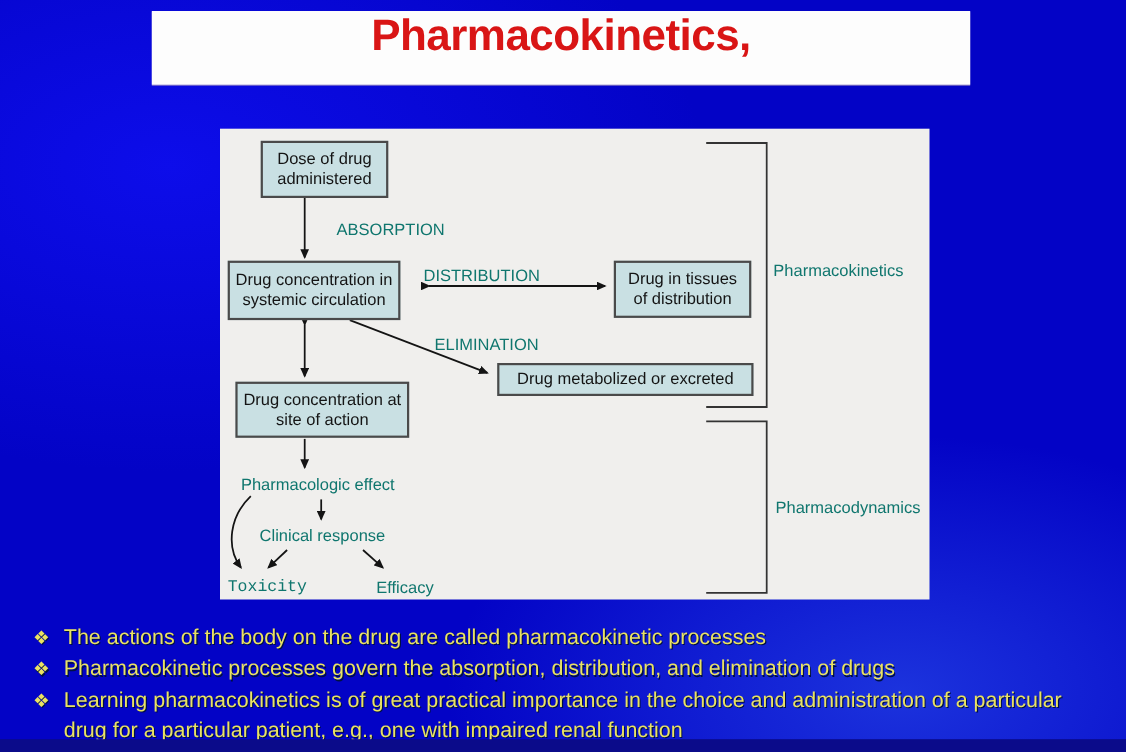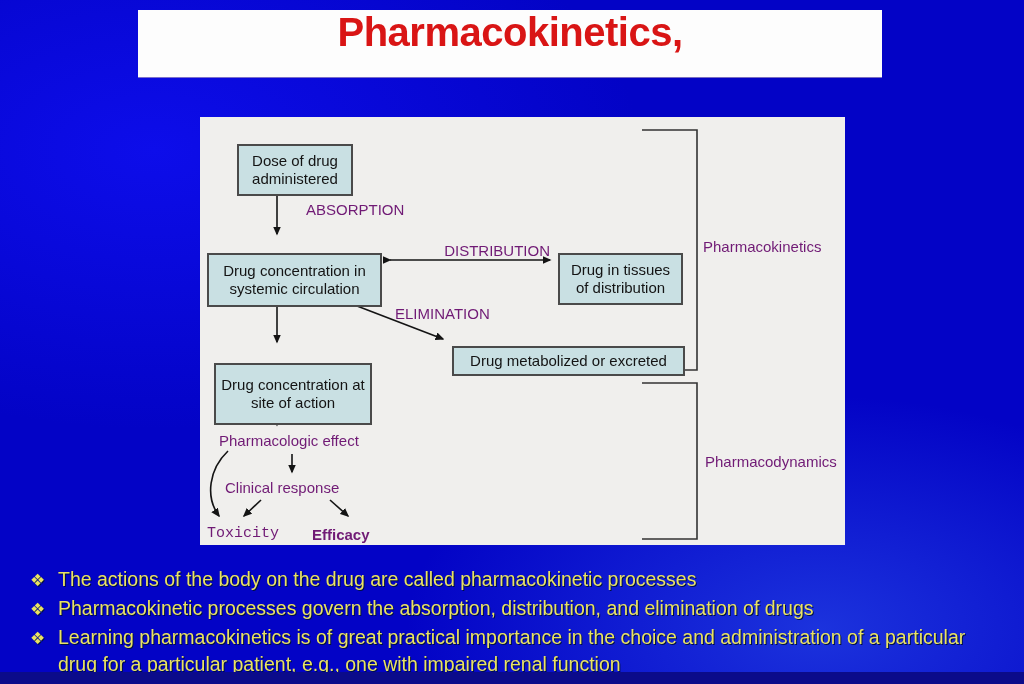--- a/index.html
+++ b/index.html
@@ -27,26 +27,25 @@
     background:#f0efed;
   }
   .panel svg { position:absolute; left:0; top:0; }
 
   .dbox {
     position:absolute; box-sizing:border-box;
     background:#c9e0e3; border:2px solid #4a4a4a;
     display:flex; align-items:center; justify-content:center;
     text-align:center; font-size:15px; line-height:1.2; color:#141414;
     padding:2px 4px;
-    margin-top:16px;
   }
   .dlabel {
-    position:absolute; font-size:15px; color:#701a75; white-space:nowrap;
+    position:absolute; font-size:15px; color:#0f766e; white-space:nowrap;
   }
-  .centered { text-align:right; }
+  .centered { text-align:left; }
 
   
   .bullets {
     position:absolute; left:30px; top:566px; width:940px;
     color:#e9e263; font-size:19.5px; line-height:27px;
     text-shadow:1px 1px 0 #001040;
   }
   .bullet { display:flex; margin-bottom:1px; }
   .bullet-marker {
     flex:0 0 28px; width:28px; font-size:17px; padding-top:1px;
@@ -94,33 +93,33 @@
       <path d="M61,383 L44,399" stroke="#141414" stroke-width="1.6" fill="none" marker-end="url(#ah)"></path>
 
       <path d="M130,383 L148,399" stroke="#141414" stroke-width="1.6" fill="none" marker-end="url(#ah)"></path>
 
       <path d="M442,13 L497,13 L497,253 L442,253" stroke="#333" stroke-width="1.6" fill="none"></path>
 
       <path d="M442,266 L497,266 L497,422 L442,422" stroke="#333" stroke-width="1.6" fill="none"></path>
     </svg>
 
     <div class="dbox" style="left:37px; top:11px; width:116px; height:52px;">Dose of drug administered</div>
-    <div class="dbox" style="left:7px; top:120px; width:175px; height:54px;">Drug concentration in systemic circulation</div>
+    <div class="dbox" style="left:7px; top:120px; width:157px; height:54px;">Drug concentration in systemic circulation</div>
     <div class="dbox" style="left:358px; top:120px; width:125px; height:52px;">Drug in tissues of distribution</div>
     <div class="dbox" style="left:252px; top:213px; width:233px; height:30px;">Drug metabolized or excreted</div>
-    <div class="dbox" style="left:14px; top:230px; width:158px; height:62px;">Drug concentration at site of action</div>
+    <div class="dbox" style="left:14px; top:230px; width:158px; height:51px;">Drug concentration at site of action</div>
 
     <div class="dlabel" style="left:106px; top:84px;">ABSORPTION</div>
     <div class="dlabel centered" style="left:185px; top:125px; width:165px;">DISTRIBUTION</div>
     <div class="dlabel" style="left:195px; top:188px;">ELIMINATION</div>
 
     <div class="dlabel" style="left:19px; top:315px;">Pharmacologic effect</div>
-    <div class="dlabel" style="left:25px; top:362px;text-align:center;">Clinical response</div>
+    <div class="dlabel" style="left:36px; top:362px;text-align:center;">Clinical response</div>
     <div class="dlabel" style="left:7px; top:408px;font-family:Liberation Mono, monospace;">Toxicity</div>
-    <div class="dlabel" style="left:112px; top:409px;font-weight:bold;">Efficacy</div>
+    <div class="dlabel" style="left:142px; top:409px;">Efficacy</div>
 
     <div class="dlabel" style="left:503px; top:121px;">Pharmacokinetics</div>
     <div class="dlabel" style="left:505px; top:336px;">Pharmacodynamics</div>
   </div>
 
   <div class="bullets">
     <div class="bullet">
       <span class="bullet-marker">❖</span>
       <span class="bullet-text">The actions of the body on the drug are called pharmacokinetic processes</span>
     </div>

